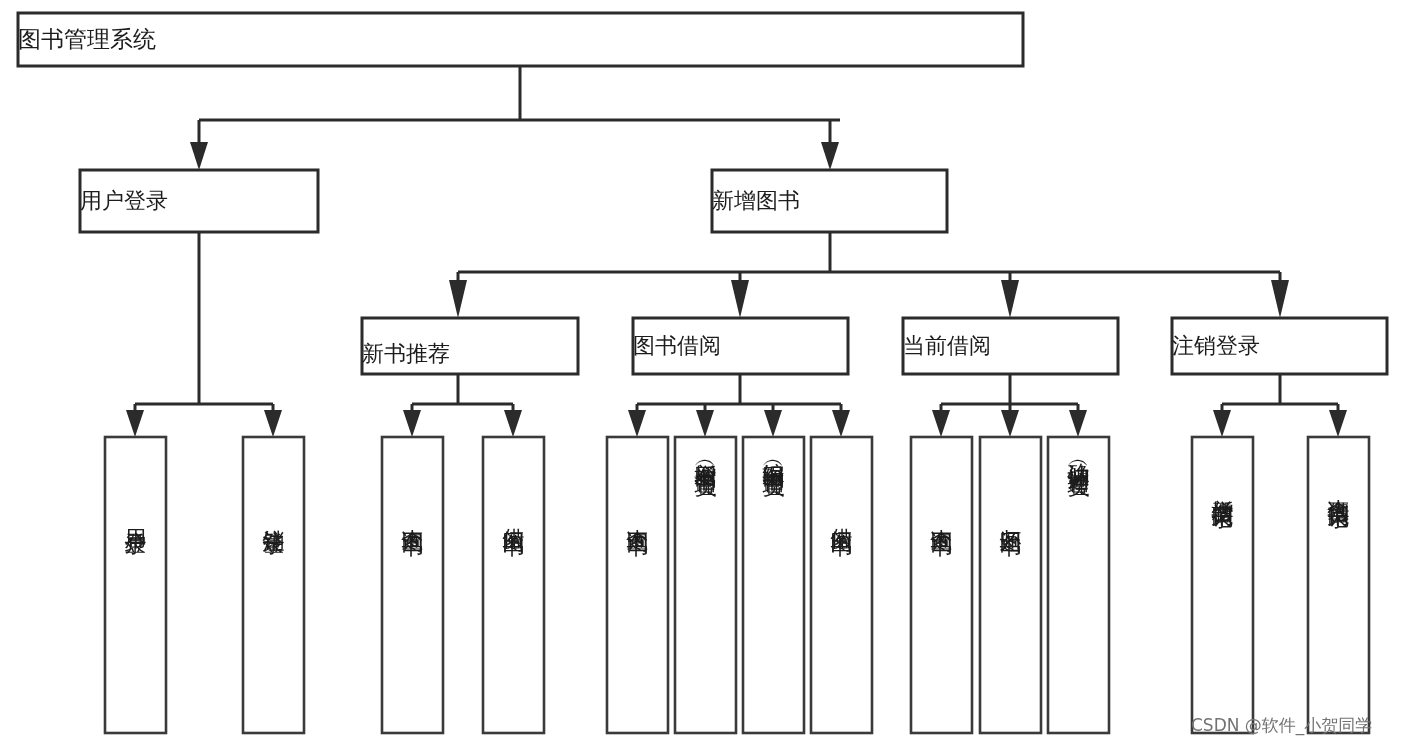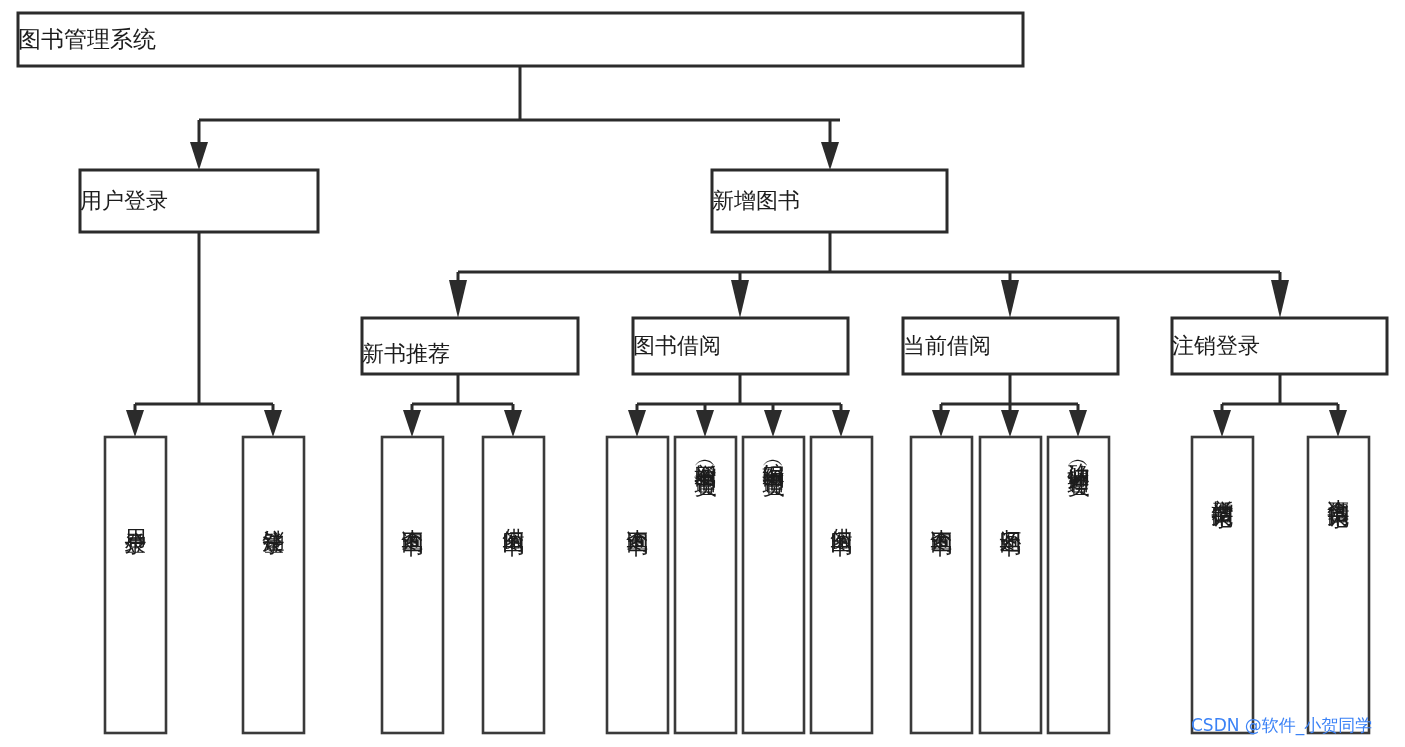--- a/index.html
+++ b/index.html
@@ -76,21 +76,21 @@
   }
   .title-label-text {
     font-size: 23px;
   }
   #watermark {
     position: absolute;
     left: 1191px;
     top: 714px;
     font-family: "DejaVu Sans", "Liberation Sans", sans-serif;
     font-size: 17px;
-    color: #3b82f6;
+    color: #737373;
     white-space: nowrap;
     pointer-events: none;
   }
 </style>
 </head>
 <body>
 
 <div id="diagram-root">
 
   <svg id="flowchart" viewBox="0 0 1405 747" xmlns="http://www.w3.org/2000/svg">

